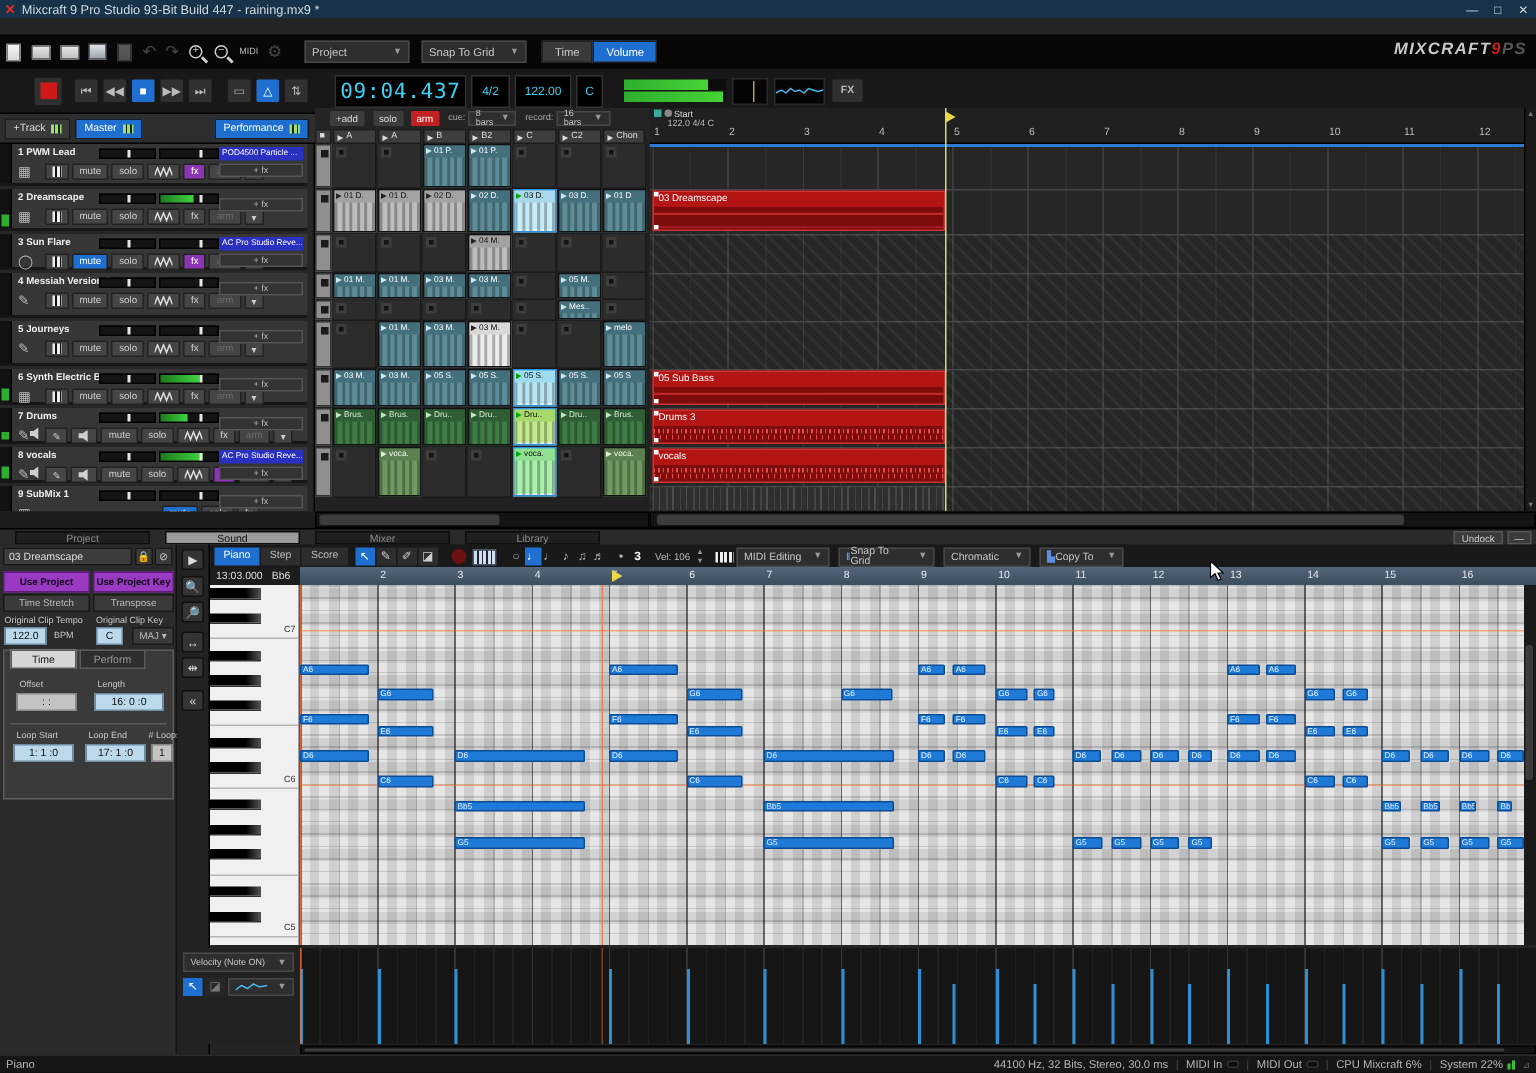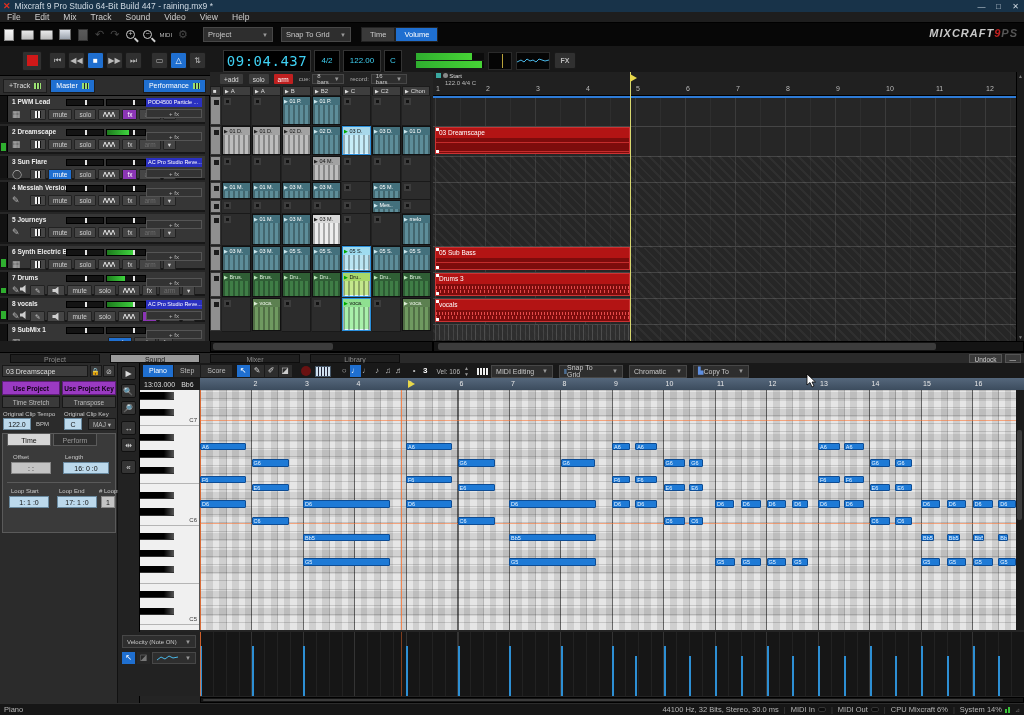--- a/index.html
+++ b/index.html
@@ -168,38 +168,28 @@
   .sysbars i { width:2px; background:#39c239; margin-right:1px; }
   #cursor { position:absolute; left:806px; top:374px; z-index:60; }
 </style>
 </head>
 <body>
 
 <div id="app">
 
   <div class="abs" id="titlebar">
     <span class="xlogo">✕</span>
-    <span>Mixcraft 9 Pro Studio 64-Bit Build 447 - raining.mx9 *</span>
+    <span>Mixcraft 9 Pro Studio 93-Bit Build 447 - raining.mx9 *</span>
     <span class="wctl">
       <span>—</span>
       <span>□</span>
       <span>✕</span>
     </span>
   </div>
 
-  <div class="abs" id="menubar">
-      <span>File</span>
-      <span>Edit</span>
-      <span>Mix</span>
-      <span>Track</span>
-      <span>Sound</span>
-      <span>Video</span>
-      <span>View</span>
-      <span>Help</span>
-    </div>
 
   <div class="abs" id="toolbar">
     <span class="ico-page"></span>
     <span class="ico-folder"></span>
     <span class="ico-folder"></span>
     <span class="ico-disk"></span>
     <span class="ico-page ico-dim"></span>
     <span class="tbglyph ico-dim">↶</span>
     <span class="tbglyph ico-dim">↷</span>
     <span class="ico-mag">
@@ -1214,21 +1204,21 @@
   <div class="abs" id="statusbar">
     <span style="margin-left:4px;">Piano</span>
     <span style="margin-left:auto;">44100 Hz, 32 Bits, Stereo, 30.0 ms</span>
     <span class="ssep">|</span>
     <span><span>MIDI In</span><span class="led"></span></span>
     <span class="ssep">|</span>
     <span><span>MIDI Out</span><span class="led"></span></span>
     <span class="ssep">|</span>
     <span>CPU Mixcraft 6%</span>
     <span class="ssep">|</span>
-    <span>System 14%</span>
+    <span>System 22%</span>
     <span class="sysbars">
         <i style="height:4px;"></i>
         <i style="height:6px;"></i>
       </span>
     <span style="margin:0 4px;color:#666;font-size:6px;">⊿</span>
   </div>
 
   <svg id="cursor" width="10" height="14" viewBox="0 0 10 14">
     <polygon points="1,0 1,11 4,8.5 6,13 8,12 6,8 9.5,8" fill="#fff" stroke="#000" stroke-width="0.8"></polygon>
   </svg>

